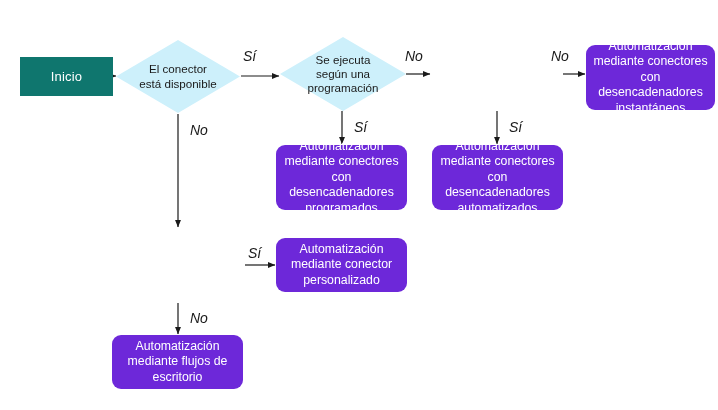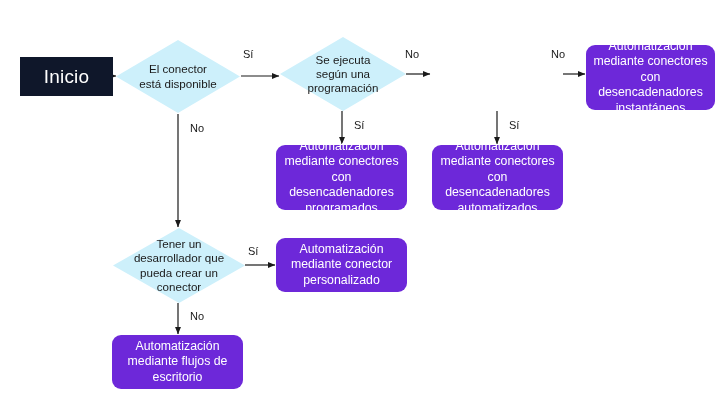--- a/index.html
+++ b/index.html
@@ -30,23 +30,23 @@
   .node {
     position: absolute;
     box-sizing: border-box;
     display: flex;
     align-items: center;
     justify-content: center;
     text-align: center;
   }
 
   .start-node {
-    background: #0f172a;
+    background: #0f766e;
     color: #ffffff;
-    font-size: 19px;
+    font-size: 13px;
     letter-spacing: 0.2px;
   }
 
   .process-node {
     background: #6d28d9;
     color: #ffffff;
     border-radius: 9px;
     font-size: 12.3px;
     line-height: 15.4px;
     padding: 2px 5px;
@@ -68,23 +68,24 @@
   }
   .decision-label {
     position: relative;
     z-index: 2;
     padding: 0 6px;
   }
 
   
   .edge-label {
     position: absolute;
-    font-size: 11px;
+    font-size: 14px;
     color: #1a1a1a;
     white-space: nowrap;
+    font-style: italic;
   }
 </style>
 </head>
 <body>
 
 <div id="canvas">
 
   <svg id="edges" viewBox="0 0 718 410" xmlns="http://www.w3.org/2000/svg">
     <defs>
       <marker id="arrow" markerWidth="7" markerHeight="7" refX="6.2" refY="3" orient="auto" markerUnits="strokeWidth">
@@ -119,24 +120,20 @@
     <span class="decision-shape"></span>
     <span class="decision-label">El conector<br>está disponible</span>
   </div>
 
   <div class="node decision-node" style="left:280px; top:37px; width:126px; height:74px;text-align:center;">
     <span class="decision-shape"></span>
     <span class="decision-label">Se ejecuta<br>según una<br>programación</span>
   </div>
 
 
-  <div class="node decision-node" style="left:113px; top:228px; width:132px; height:75px;">
-    <span class="decision-shape"></span>
-    <span class="decision-label">Tener un<br>desarrollador que<br>pueda crear un<br>conector</span>
-  </div>
 
   <div class="node process-node" style="left:586px; top:45px; width:129px; height:65px;">
     <span>Automatización<br>mediante conectores<br>con desencadenadores<br>instantáneos</span>
   </div>
 
   <div class="node process-node" style="left:276px; top:145px; width:131px; height:65px;">
     <span>Automatización<br>mediante conectores<br>con desencadenadores<br>programados</span>
   </div>
 
   <div class="node process-node" style="left:432px; top:145px; width:131px; height:65px;">

